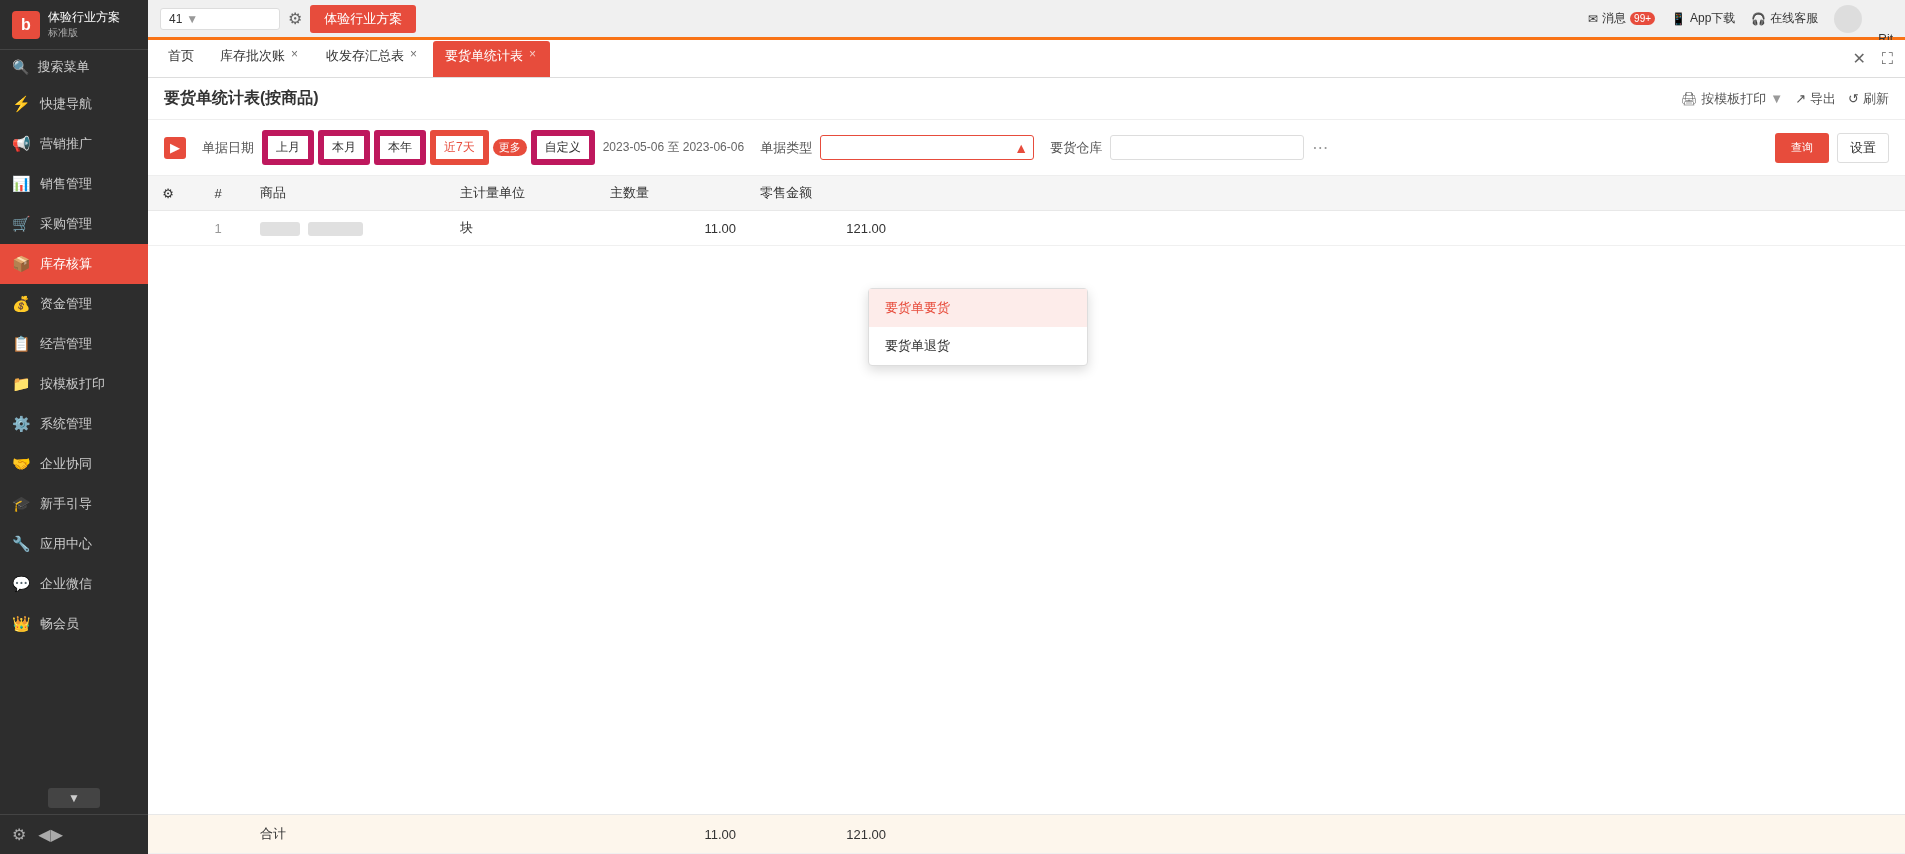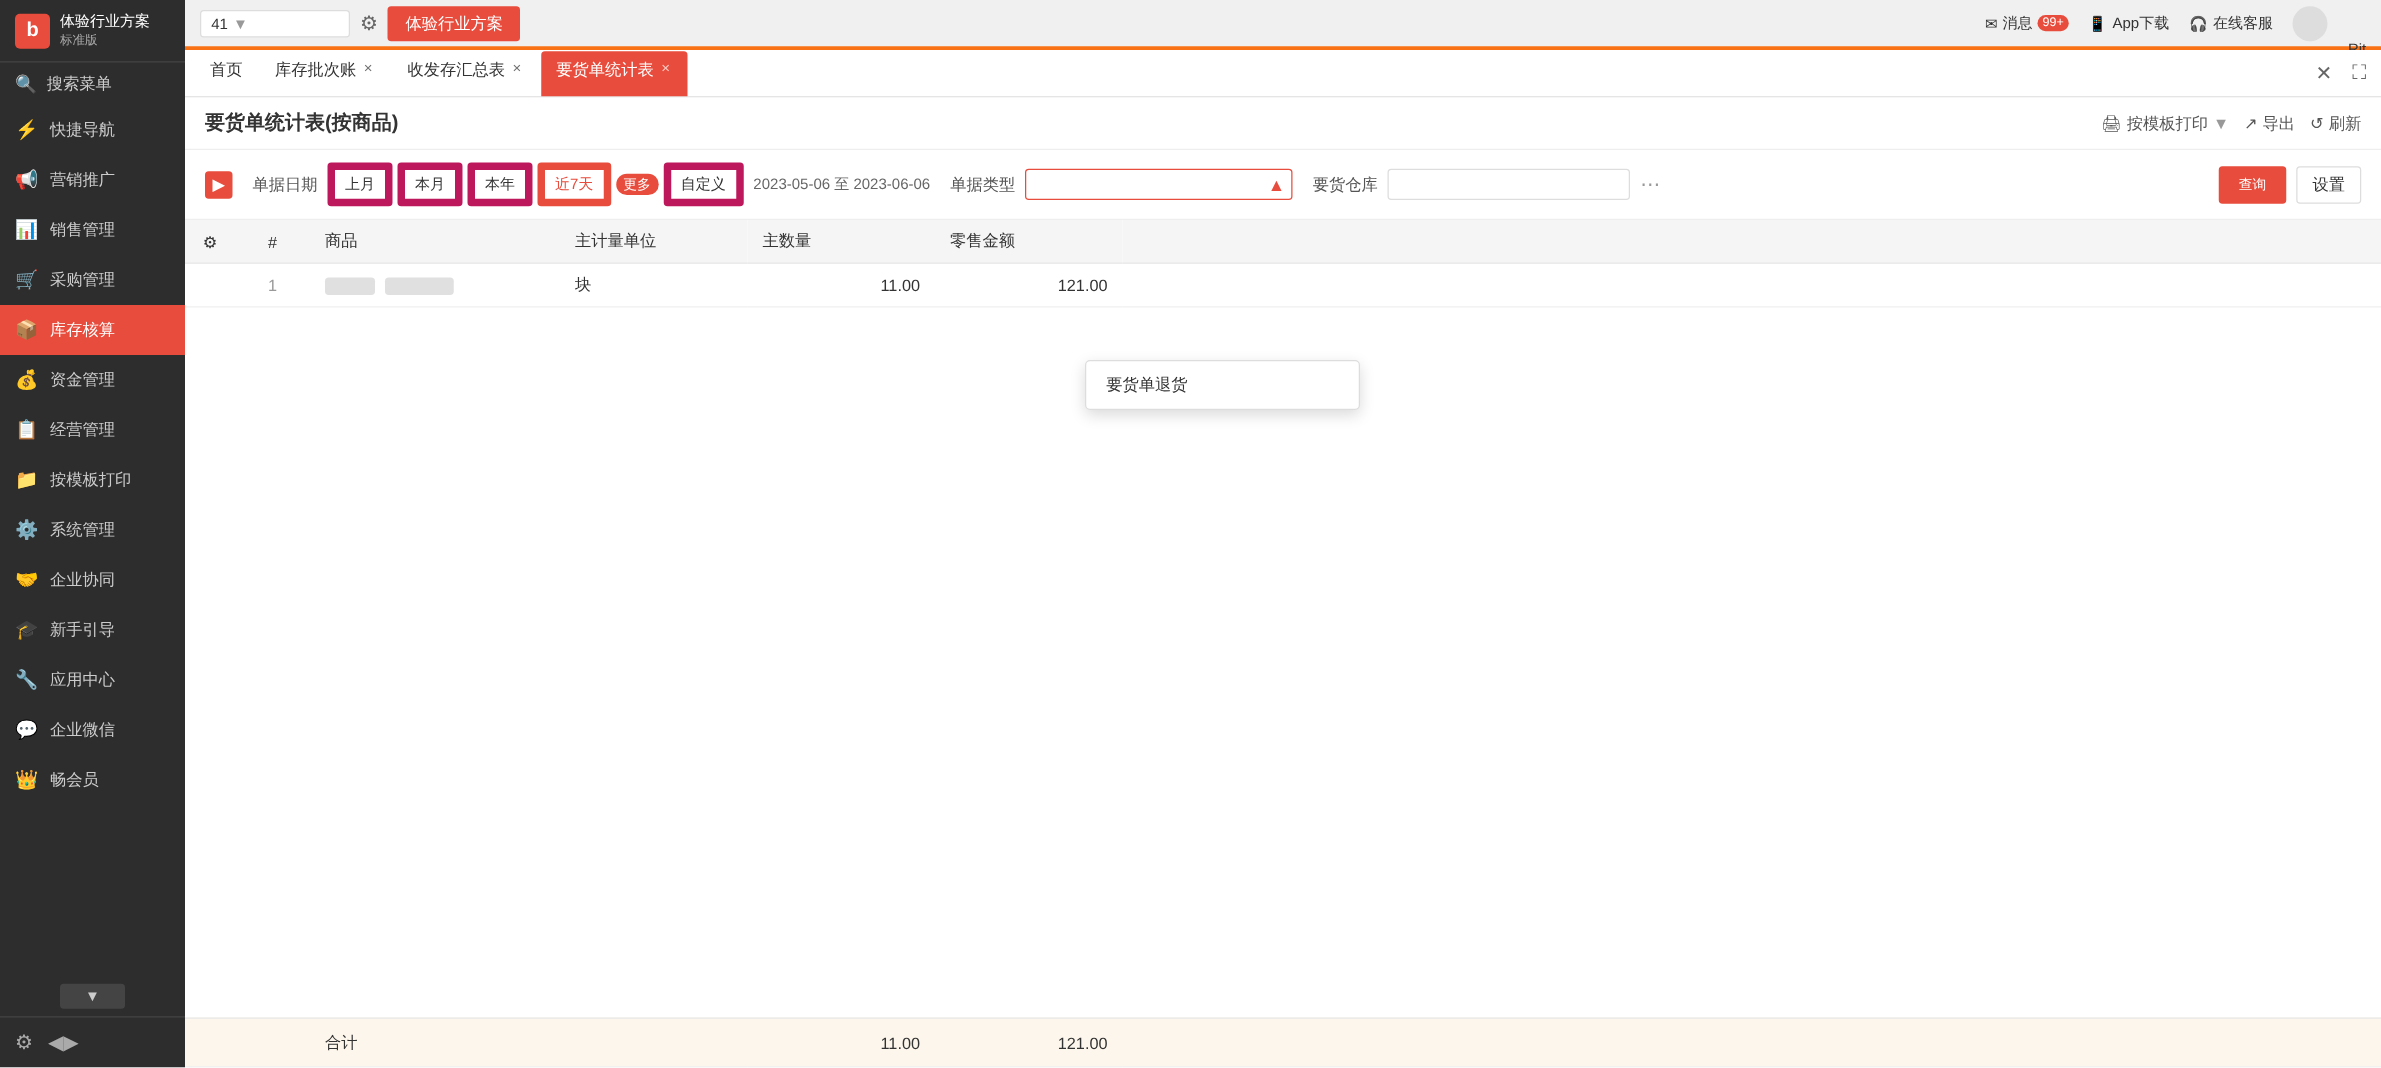--- a/index.html
+++ b/index.html
@@ -597,20 +597,23 @@
         <input class="filter-warehouse-input" type="text" style="">
         <span class="filter-more-btn">⋯</span>
       </div>
 
       <div class="filter-actions">
         <button class="btn-query">查询</button>
         <button class="btn-settings">设置</button>
       </div>
 
       <div class="dropdown-overlay">
+        <div class="dropdown-item selected">
+          <span>要货单要货</span>
+        </div>
         <div class="dropdown-item">
           <span>要货单退货</span>
         </div>
       </div>
     </div>
 
     <div class="table-area">
       <table>
         <thead>
           <tr>

